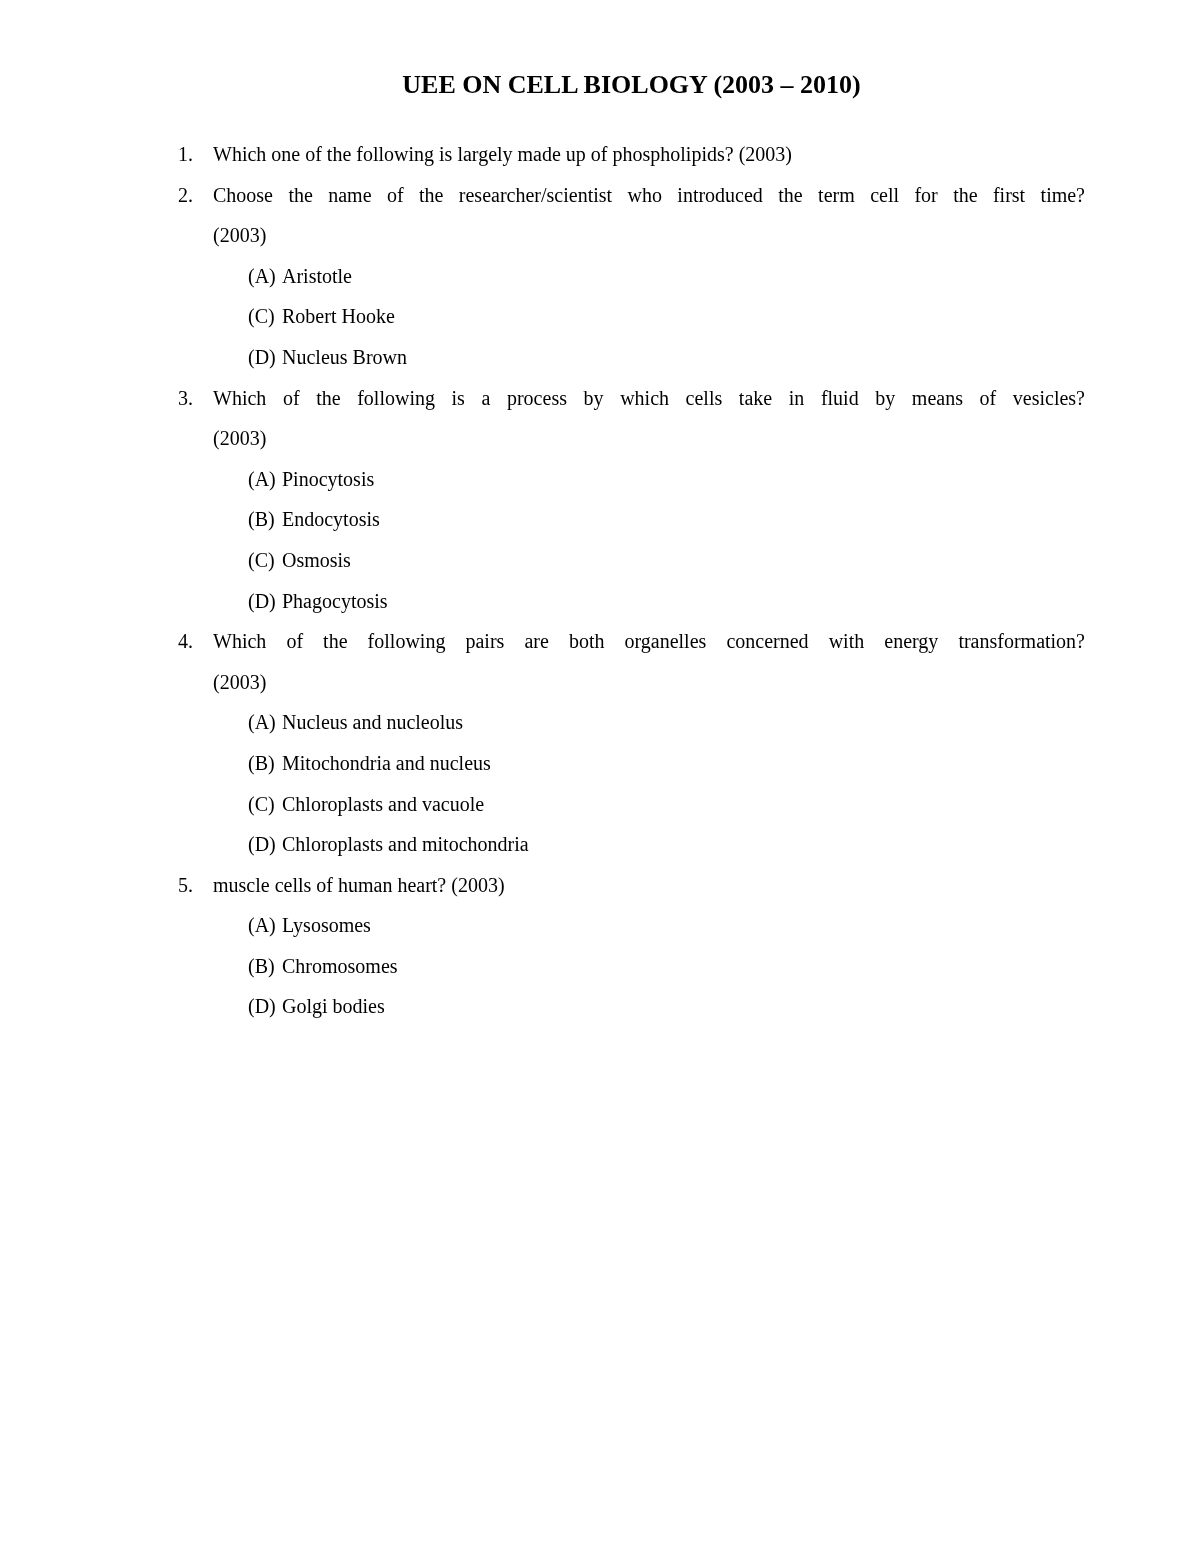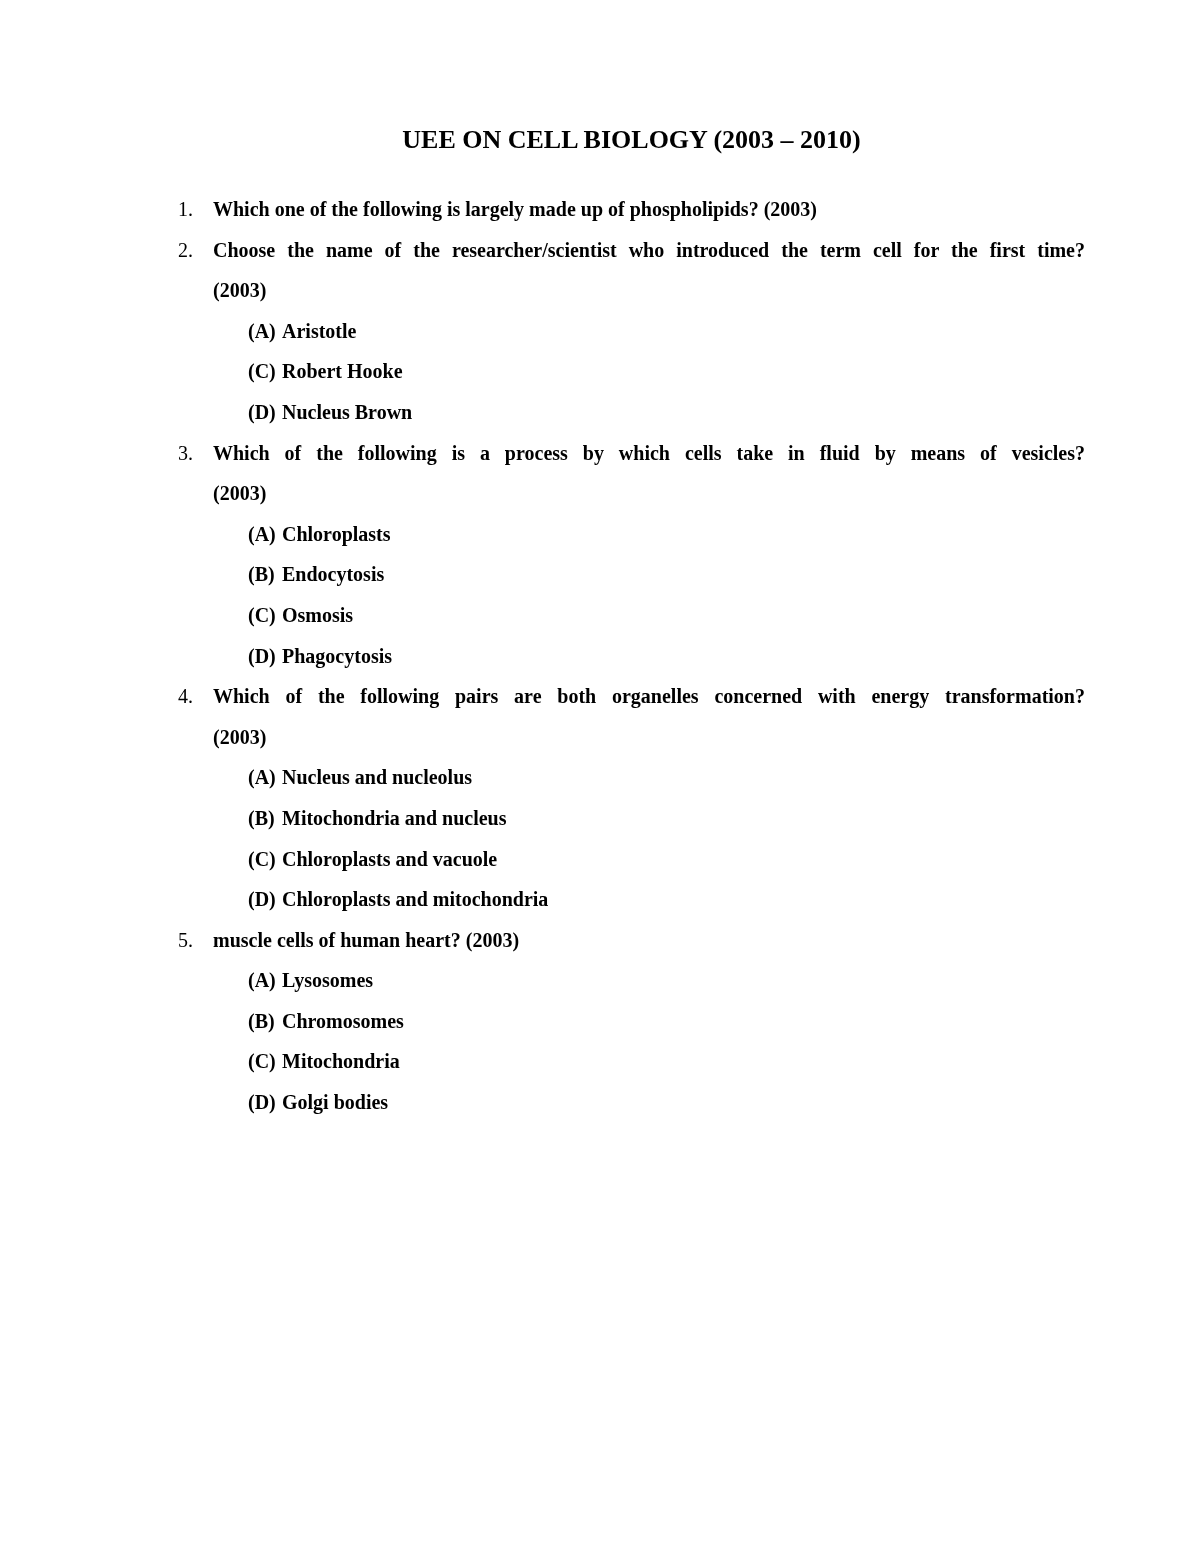--- a/index.html
+++ b/index.html
@@ -8,21 +8,21 @@
   }
   body {
     width: 1200px;
     height: 1553px;
     background: #ffffff;
     color: #000000;
     font-family: "Liberation Serif", "DejaVu Serif", serif;
     overflow: hidden;
   }
   .page {
-    padding: 120px 115px 0 178px; 
+    padding: 65px 115px 0 178px; 
   }
   .doc-title {
     margin: 0;
     font-size: 26px;
     font-weight: bold;
     line-height: 40px;
     text-align: center;
     white-space: nowrap;
   }
   .questions {
@@ -34,21 +34,20 @@
     display: flex;
     align-items: flex-start;
   }
   .q-num {
     flex: 0 0 35px;
     width: 35px;
   }
   .q-body {
     flex: 1 1 auto;
     min-width: 0;
-    font-weight: bold;
   }
   .q-line { text-align: left; }
   .q-line.jfy {
     text-align: justify;
     text-align-last: justify;
   }
   .options {
     padding-left: 35px;
   }
   .opt-label {
@@ -97,21 +96,21 @@
 
   <div class="question">
     <div class="q-num">3.</div>
     <div class="q-body">
       <div class="q-text">
             <div class="q-line jfy">Which of the following is a process by which cells take in fluid by means of vesicles?</div>
             <div class="q-line">(2003)</div>
           </div>
       <div class="options">
   <div class="option">
-    <span class="opt-label">(A)</span><span class="opt-text">Chloroplasts</span>
+    <span class="opt-label">(A)</span><span class="opt-text">Pinocytosis</span>
   </div>
 
   <div class="option">
     <span class="opt-label">(B)</span><span class="opt-text">Endocytosis</span>
   </div>
 
   <div class="option">
     <span class="opt-label">(C)</span><span class="opt-text">Osmosis</span>
   </div>
 
@@ -157,23 +156,20 @@
           </div>
       <div class="options">
   <div class="option">
     <span class="opt-label">(A)</span><span class="opt-text">Lysosomes</span>
   </div>
 
   <div class="option">
     <span class="opt-label">(B)</span><span class="opt-text">Chromosomes</span>
   </div>
 
-  <div class="option">
-    <span class="opt-label">(C)</span><span class="opt-text">Mitochondria</span>
-  </div>
 
   <div class="option">
     <span class="opt-label">(D)</span><span class="opt-text">Golgi bodies</span>
   </div>
 </div>
     </div>
   </div>
 </div>
 </div>
 

